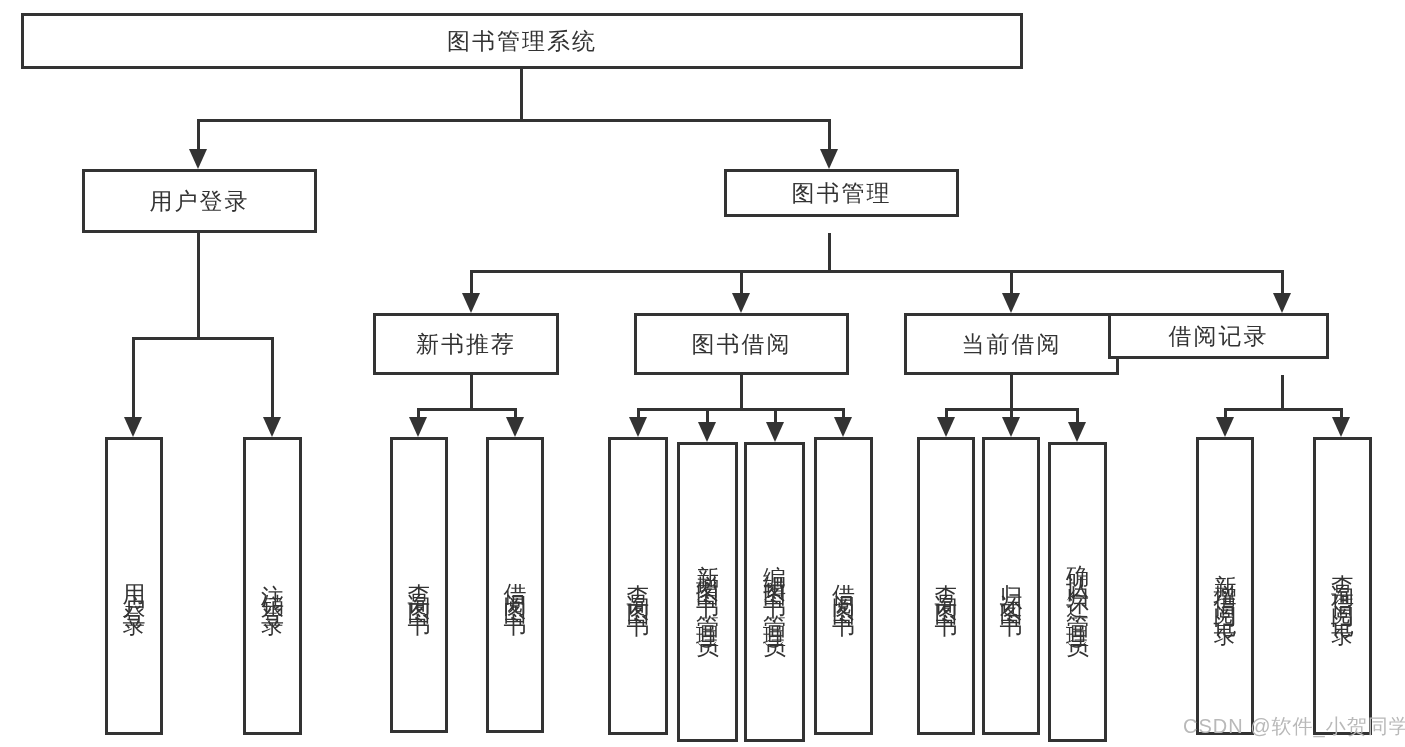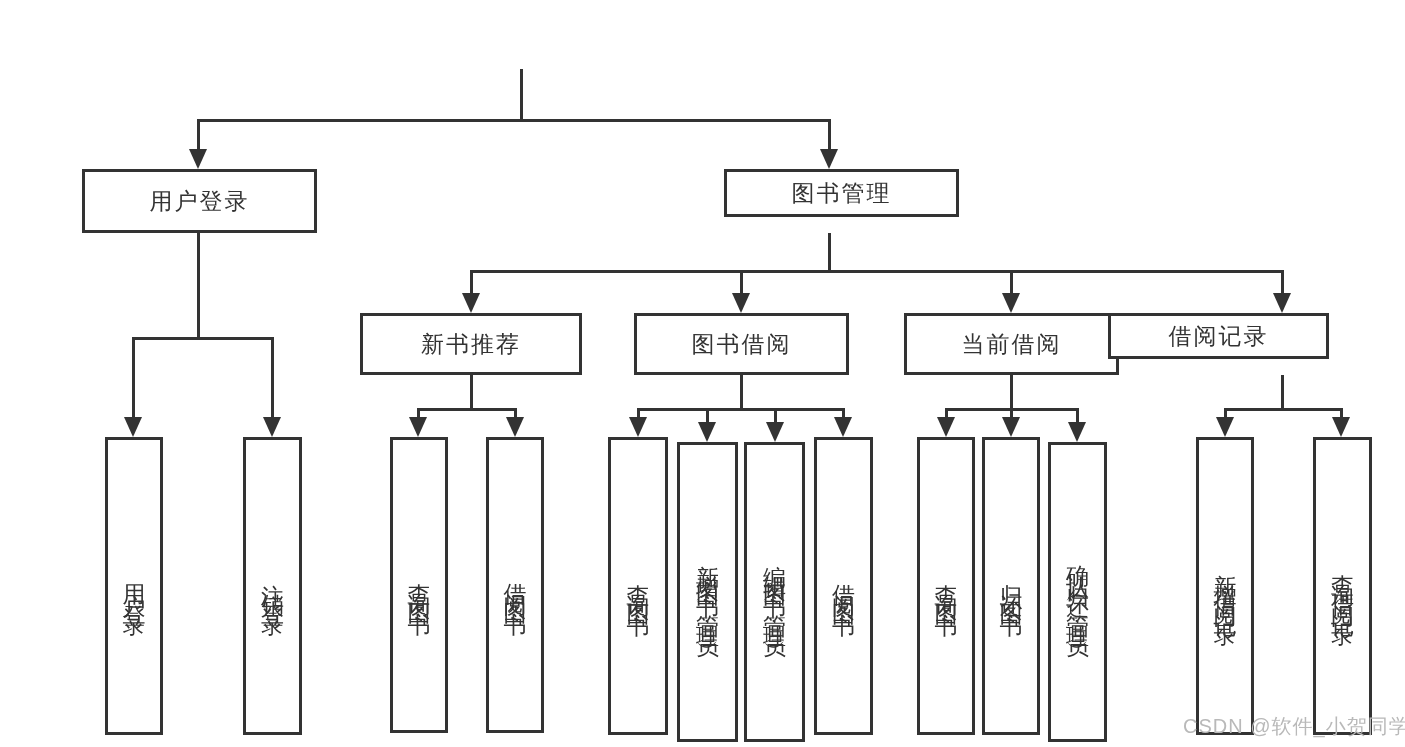--- a/index.html
+++ b/index.html
@@ -57,20 +57,23 @@
     color:var(--wm);
     white-space:nowrap;
     z-index:5;
   }
 </style>
 </head>
 <body>
 
 <div class="canvas">
 
+  <div class="box h" style="left:21px;top:13px;width:1002px;height:56px">
+    <span>图书管理系统</span>
+  </div>
 
   <div class="line" style="left:520px;top:69px;width:3px;height:50px"></div>
   <div class="line" style="left:197px;top:119px;width:634px;height:3px"></div>
   <div class="line" style="left:197px;top:119px;width:3px;height:33px"></div>
   <div class="line" style="left:828px;top:119px;width:3px;height:33px"></div>
   <div class="arrow" style="left:189px;top:149px"></div>
   <div class="arrow" style="left:820px;top:149px"></div>
 
   <div class="box h" style="left:82px;top:169px;width:235px;height:64px">
     <span>用户登录</span>
@@ -90,21 +93,21 @@
   <div class="line" style="left:470px;top:270px;width:814px;height:3px"></div>
   <div class="line" style="left:470px;top:270px;width:3px;height:24px"></div>
   <div class="line" style="left:740px;top:270px;width:3px;height:24px"></div>
   <div class="line" style="left:1010px;top:270px;width:3px;height:24px"></div>
   <div class="line" style="left:1281px;top:270px;width:3px;height:24px"></div>
   <div class="arrow" style="left:462px;top:293px"></div>
   <div class="arrow" style="left:732px;top:293px"></div>
   <div class="arrow" style="left:1002px;top:293px"></div>
   <div class="arrow" style="left:1273px;top:293px"></div>
 
-  <div class="box h" style="left:360px;top:313px;width:222px;height:62px">
+  <div class="box h" style="left:373px;top:313px;width:186px;height:62px">
     <span>新书推荐</span>
   </div>
   <div class="box h" style="left:904px;top:313px;width:215px;height:62px">
     <span>当前借阅</span>
   </div>
   <div class="box h" style="left:634px;top:313px;width:215px;height:62px">
     <span>图书借阅</span>
   </div>
   <div class="box h" style="left:1108px;top:313px;width:221px;height:46px">
     <span>借阅记录</span>

